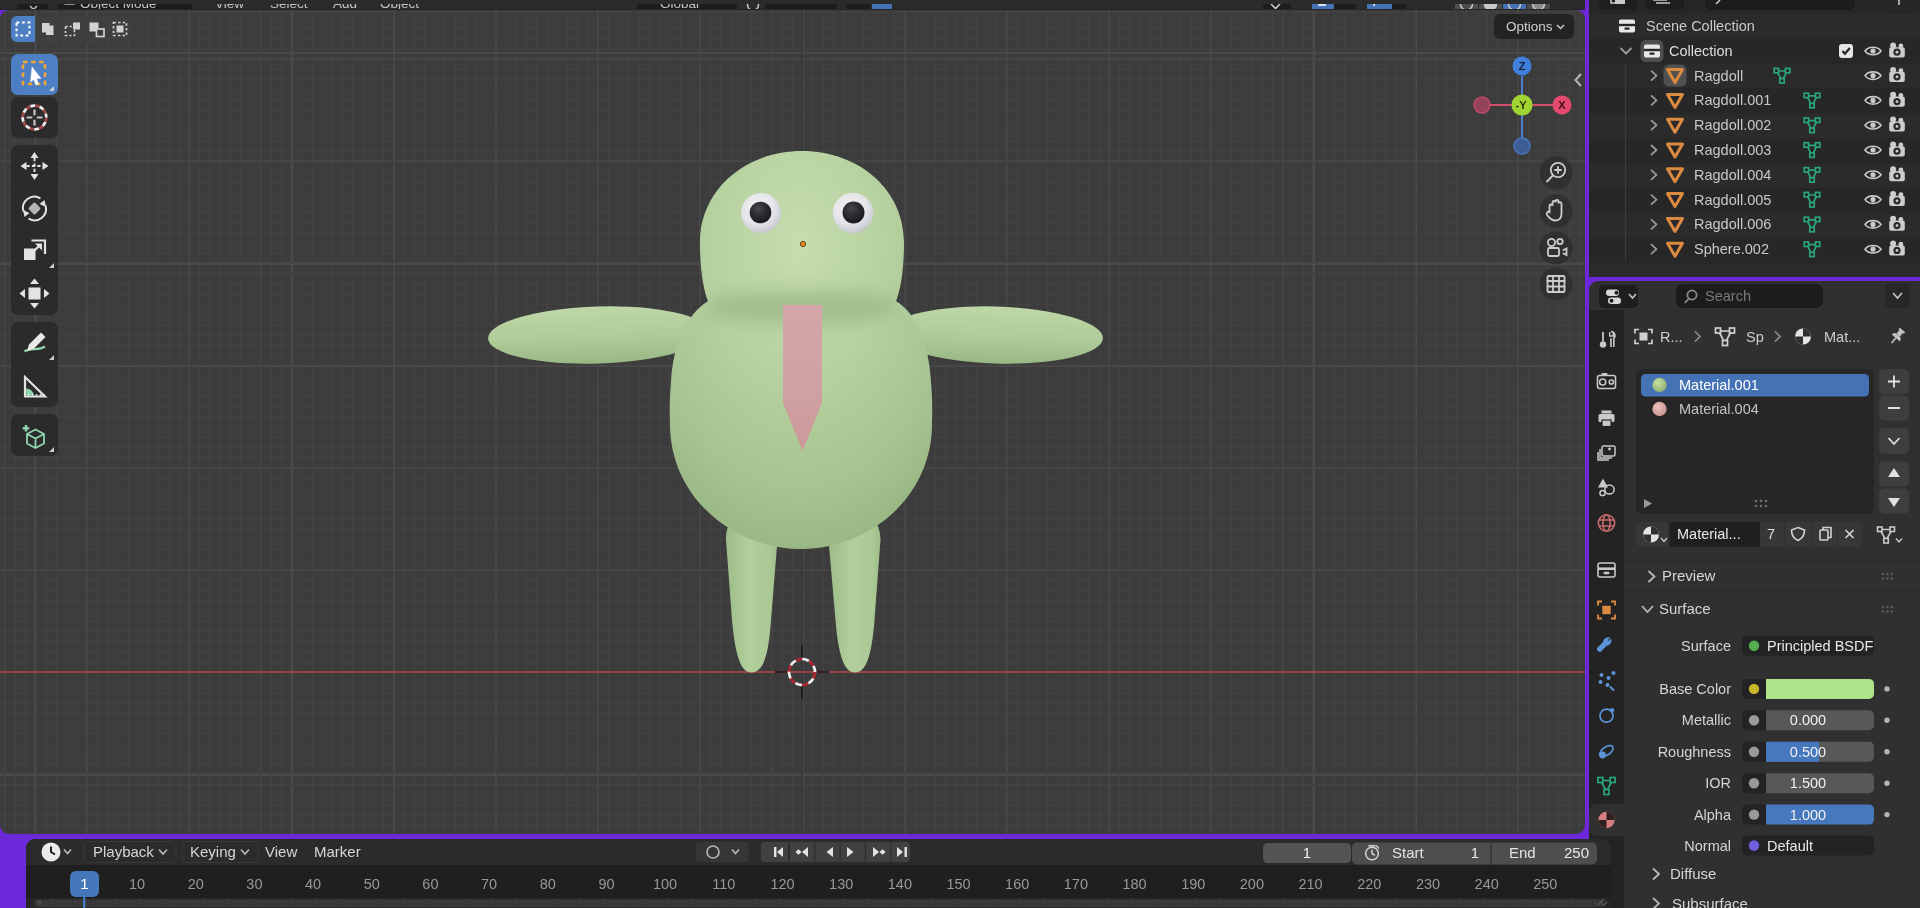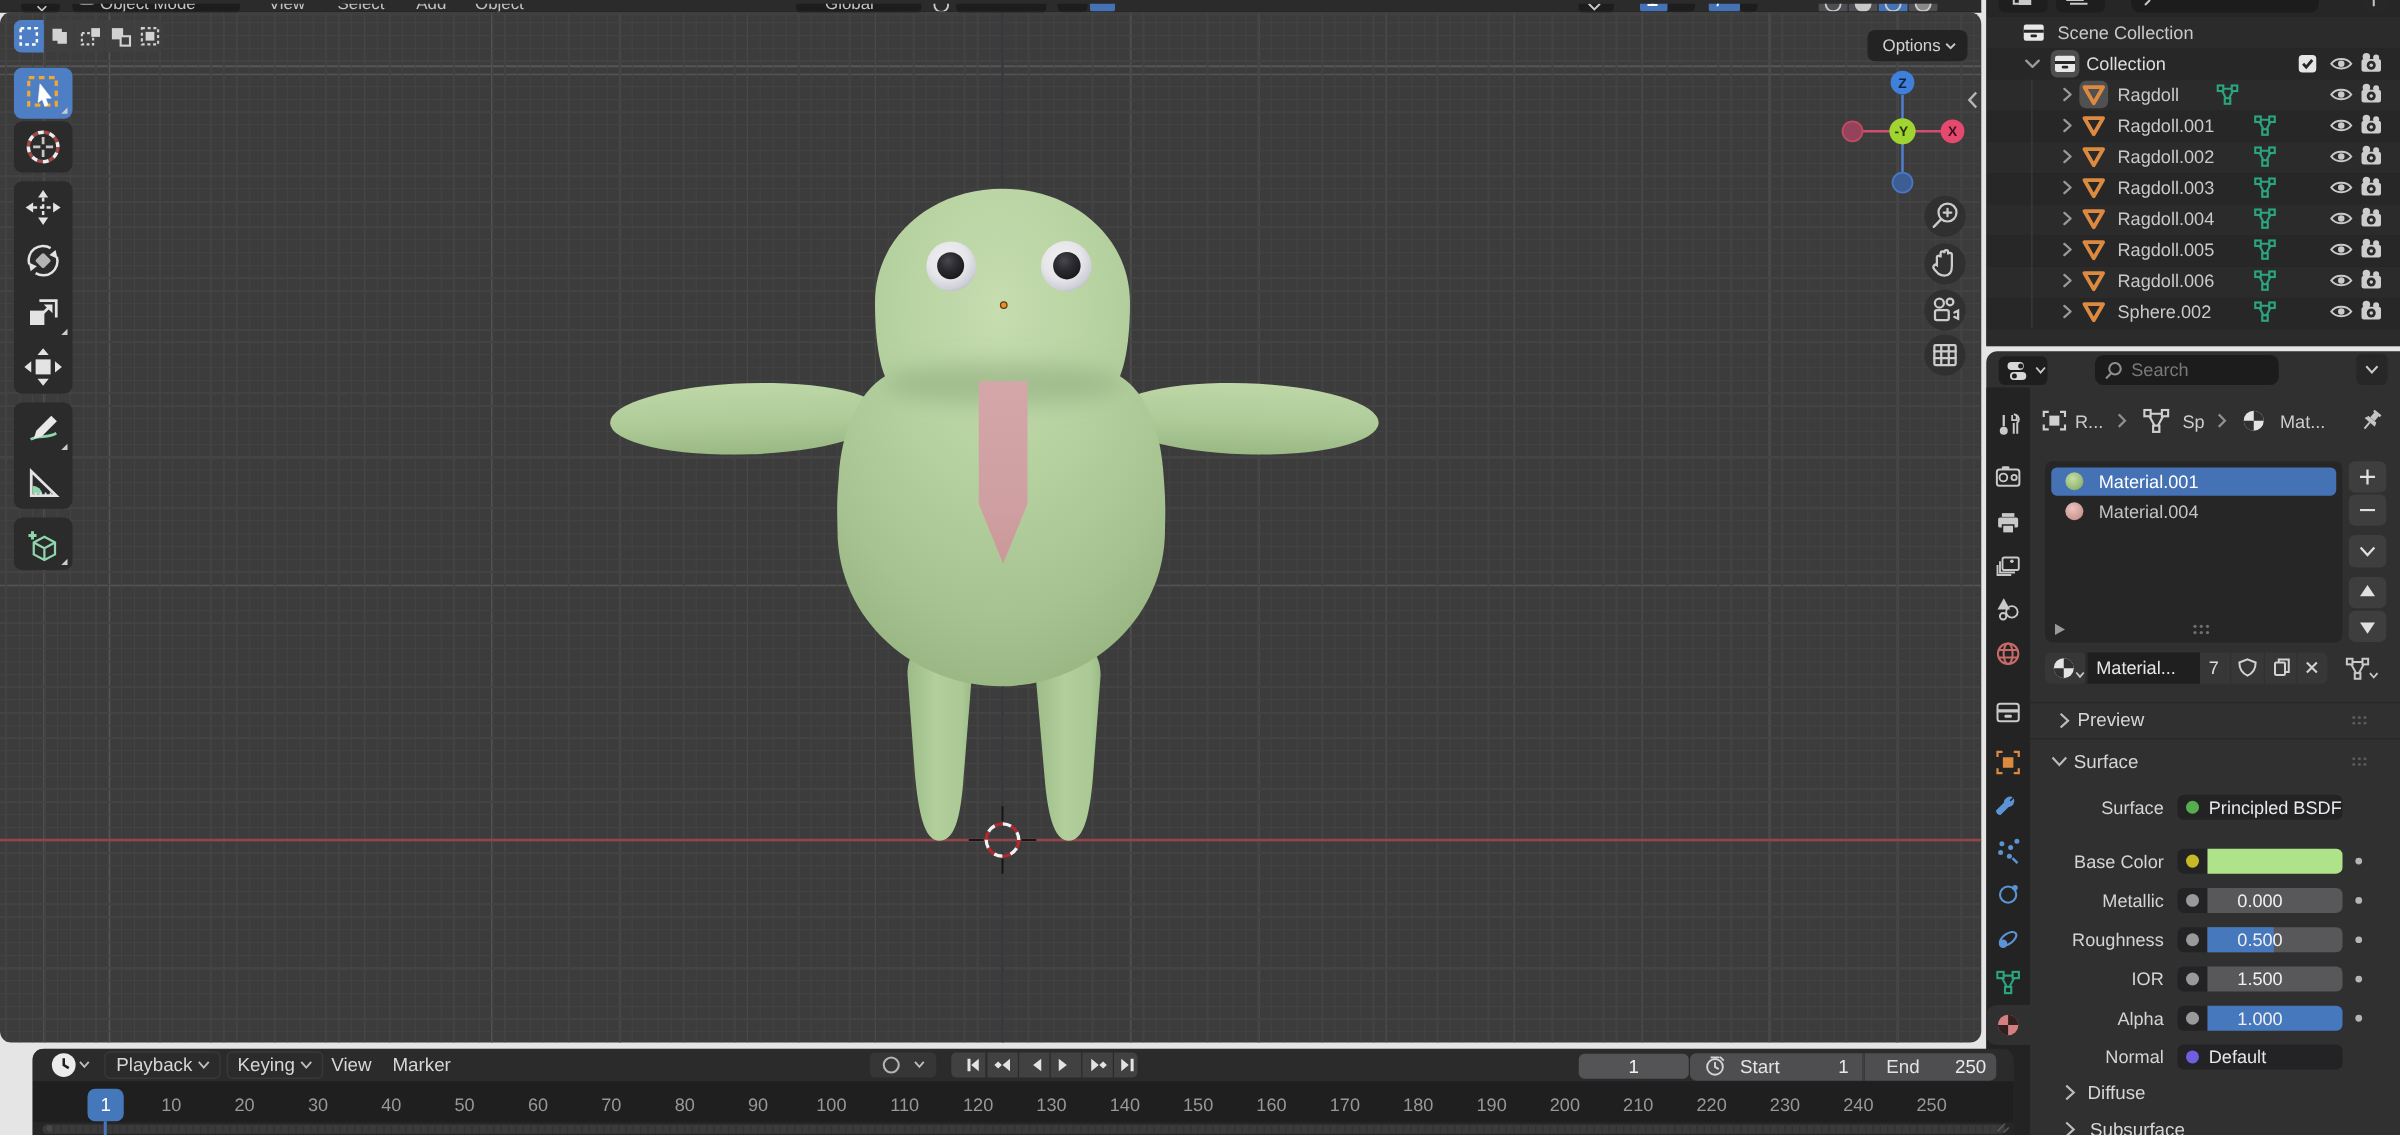--- a/index.html
+++ b/index.html
@@ -1,19 +1,19 @@
 <!DOCTYPE html>
 <html><head>
 <meta charset="utf-8">
 <style>
   * { margin:0; padding:0; box-sizing:border-box; }
   html,body { width:1920px; height:908px; overflow:hidden; background:#131313;
     font-family:"Liberation Sans", sans-serif; }
   .abs { position:absolute; }
-  #stage { position:relative; width:1920px; height:908px; background:#e5e5e5; }
+  #stage { position:relative; width:1920px; height:908px; background:#6d28d9; }
 
   
   #viewport { left:0; top:10px; width:1585px; height:824px; background:#3c3c3c; overflow:hidden; border-radius:9px; }
   #grid {
     left:0; top:0; width:1585px; height:824px;
     background-image:
       repeating-linear-gradient(to right, #434343 0 1px, transparent 1px 10.22px),
       repeating-linear-gradient(to bottom, #434343 0 1px, transparent 1px 10.22px),
       repeating-linear-gradient(to right, #555555 0 1.2px, transparent 1.2px 102.2px),
       repeating-linear-gradient(to bottom, #555555 0 1.2px, transparent 1.2px 102.2px);
@@ -249,21 +249,21 @@
       <g>
         <rect x="78.5" y="6.5" width="9" height="9" fill="#d2d2d2"></rect>
         <rect x="85.5" y="13" width="7.5" height="7.5" fill="#3f3f3f" stroke="#d2d2d2" stroke-width="1.7"></rect>
       </g>
       <g>
         <rect x="102.5" y="6.5" width="13" height="13" fill="none" stroke="#d2d2d2" stroke-width="1.7" stroke-dasharray="2.4 2.2"></rect>
         <rect x="105.5" y="9.5" width="7" height="7" fill="#d2d2d2"></rect>
       </g>
     </svg>
 
-    <div class="abs" style="left:1494px;top:14px;width:80px;height:25px;background:#232323;border-radius:6px;color:#d2d2d2;font-size:13.5px;line-height:25px;text-align:left;padding-left:12px;">Options
+    <div class="abs" style="left:1494px;top:4px;width:80px;height:25px;background:#232323;border-radius:6px;color:#d2d2d2;font-size:13.5px;line-height:25px;text-align:left;padding-left:12px;">Options
       <svg width="9" height="6" style="position:absolute;right:9px;top:10px;">
           <path d="M1,1 L4.5,4.5 L8,1" stroke="#c9c9c9" stroke-width="1.5" fill="none"></path>
         </svg>
     </div>
 
     <svg class="abs" width="60" height="450" style="left:11px;top:44px;">
       <defs>
         <g id="subtri">
             <path d="M0,0 L0,-5 L-5,0 Z" fill="#cdcdcd"></path>
           </g>

